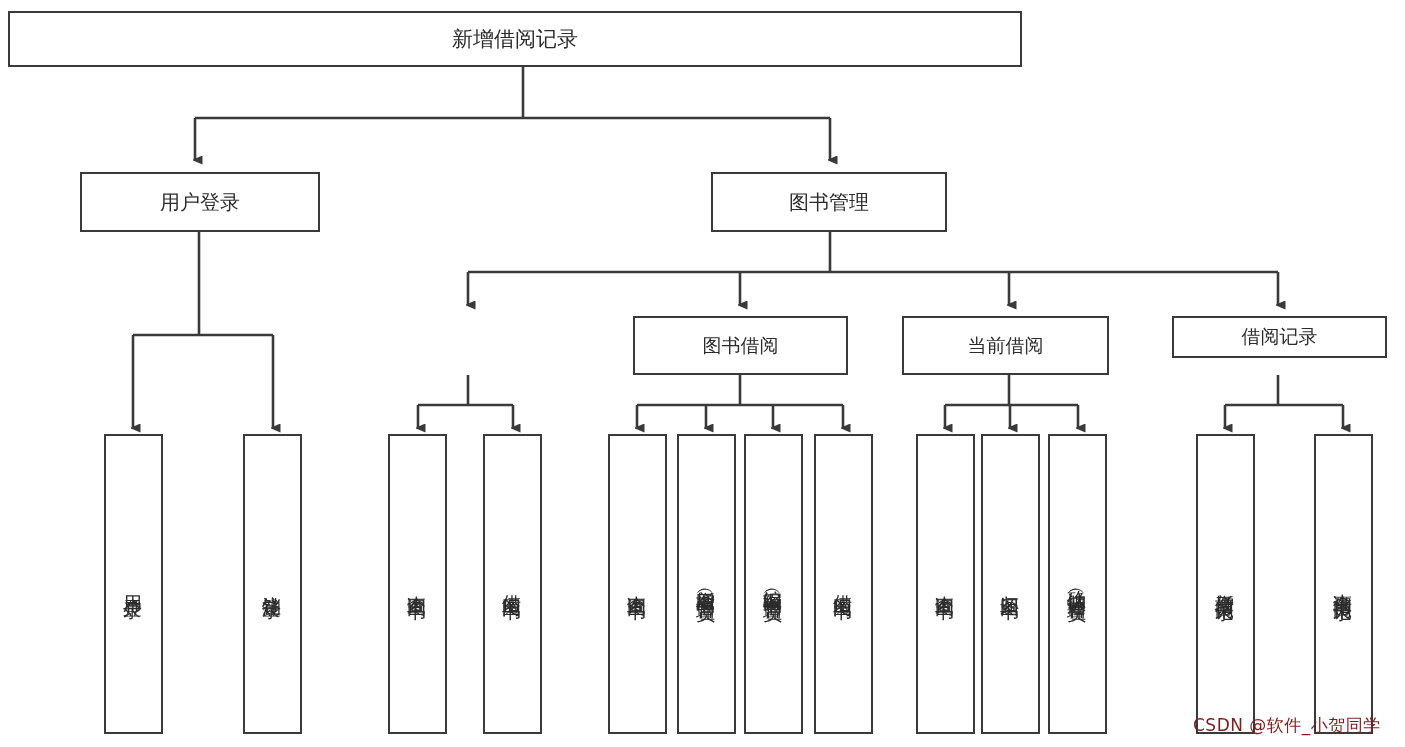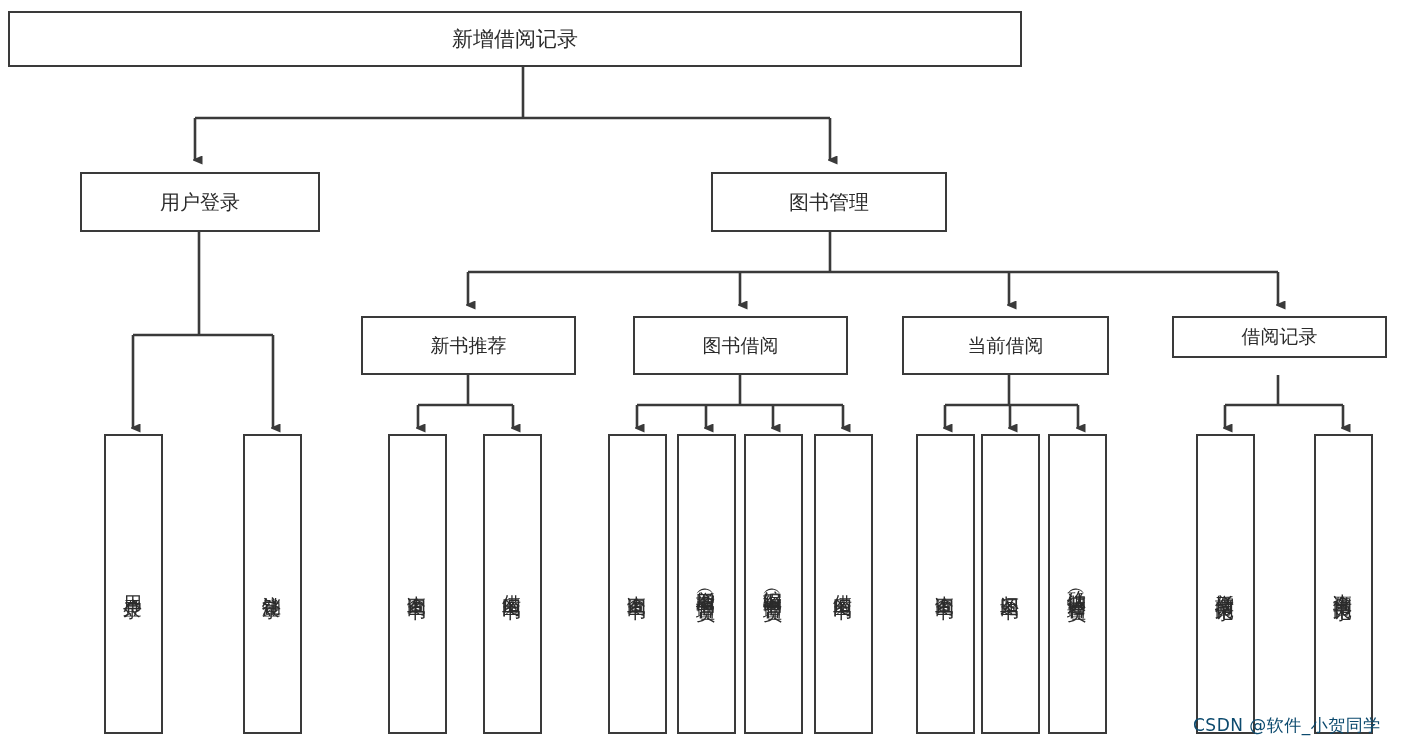--- a/index.html
+++ b/index.html
@@ -58,21 +58,21 @@
   }
   .hlabel {
     display: block;
     white-space: nowrap;
   }
   .watermark {
     position: absolute;
     left: 1193px;
     top: 714px;
     font-size: 17px;
-    color: #0c4a6e;
+    color: #7f1d1d;
     white-space: nowrap;
     letter-spacing: 0.5px;
   }
 </style>
 </head>
 <body>
 
 <div id="canvas">
 
   <svg id="wires" viewBox="0 0 1405 747" xmlns="http://www.w3.org/2000/svg">
@@ -129,23 +129,20 @@
     <span class="hlabel">新增借阅记录</span>
   </div>
 
   <div class="node level2" style="left:80px; top:172px; width:240px; height:60px;">
     <span class="hlabel">用户登录</span>
   </div>
   <div class="node level2" style="left:711px; top:172px; width:236px; height:60px;">
     <span class="hlabel">图书管理</span>
   </div>
 
-  <div class="node level3" style="left:361px; top:316px; width:215px; height:59px;">
-    <span class="hlabel">新书推荐</span>
-  </div>
   <div class="node level3" style="left:633px; top:316px; width:215px; height:59px;">
     <span class="hlabel">图书借阅</span>
   </div>
   <div class="node level3" style="left:902px; top:316px; width:207px; height:59px;">
     <span class="hlabel">当前借阅</span>
   </div>
   <div class="node level3" style="left:1172px; top:316px; width:215px; height:42px;">
     <span class="hlabel">借阅记录</span>
   </div>
 

